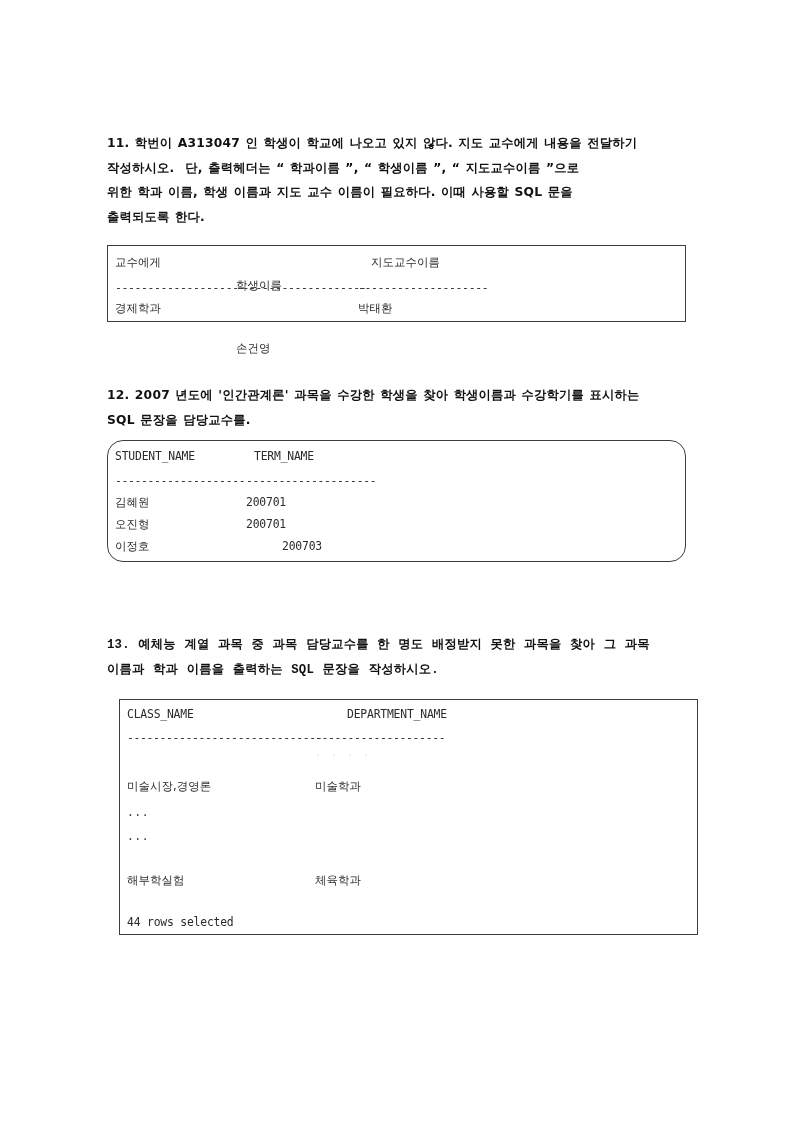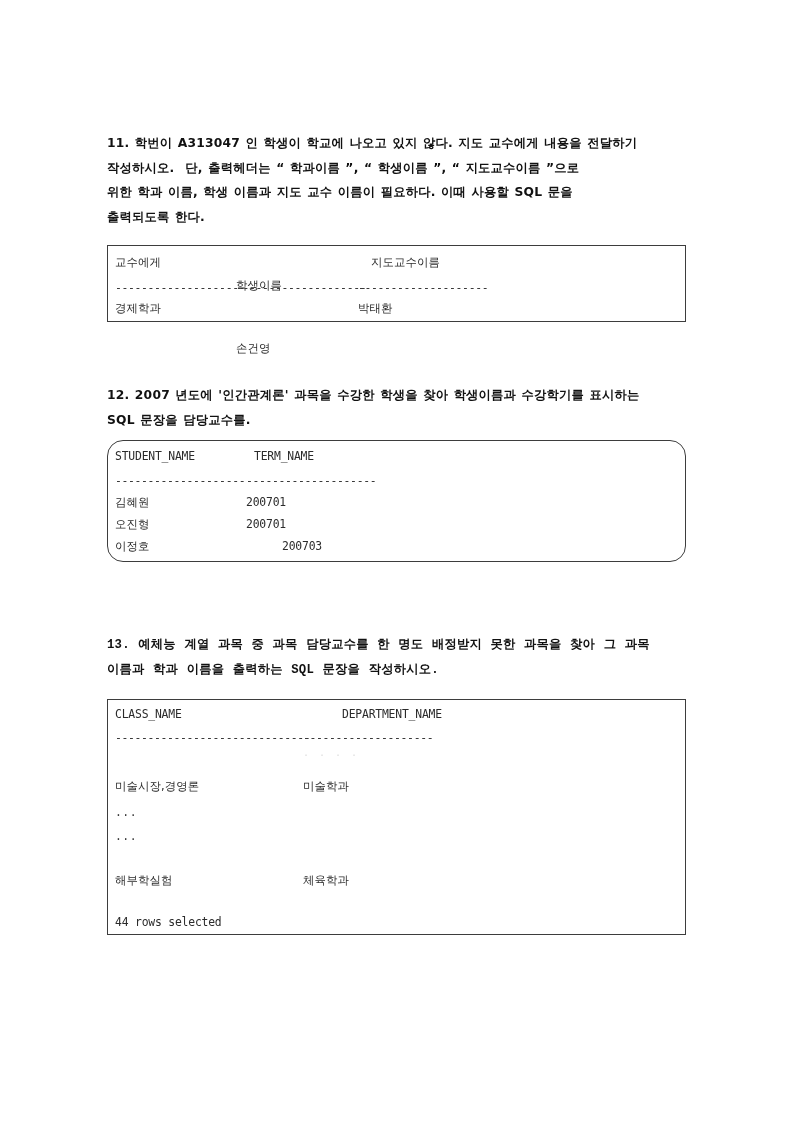--- a/index.html
+++ b/index.html
@@ -175,26 +175,26 @@
         <span class="rcell mono" style="left:131px;margin-left:36px;">200703</span>
       </div>
     </div>
   </div>
 
   <div class="question" style="top:633px;font-family:Liberation Mono, monospace;">
     <span class="qline">13. 예체능 계열 과목 중 과목 담당교수를 한 명도 배정받지 못한 과목을 찾아 그 과목</span>
     <span class="qline">이름과 학과 이름을 출력하는 SQL 문장을 작성하시오.</span>
   </div>
 
-  <div class="result-box" style="top:699px; height:236px;">
+  <div class="result-box" style="top:699px; height:236px;margin-left:12px;">
     <div class="result-inner">
 
       <div class="rline" style="top:6px;">
         <span class="rcell mono" style="left:0px;">CLASS_NAME</span>
-        <span class="rcell mono" style="left:195px;padding-left:32px;">DEPARTMENT_NAME</span>
+        <span class="rcell mono" style="left:188px;padding-left:32px;">DEPARTMENT_NAME</span>
       </div>
 
       <div class="rline" style="top:30px;">
         <span class="rcell dashes" style="left:0px;">------------------------------</span>
         <span class="rcell dashes" style="left:188px;">--------------------</span>
       </div>
 
       <div class="rline" style="top:48px;">
         <span class="rcell ghost" style="left:188px;">· · · ·</span>
       </div>

